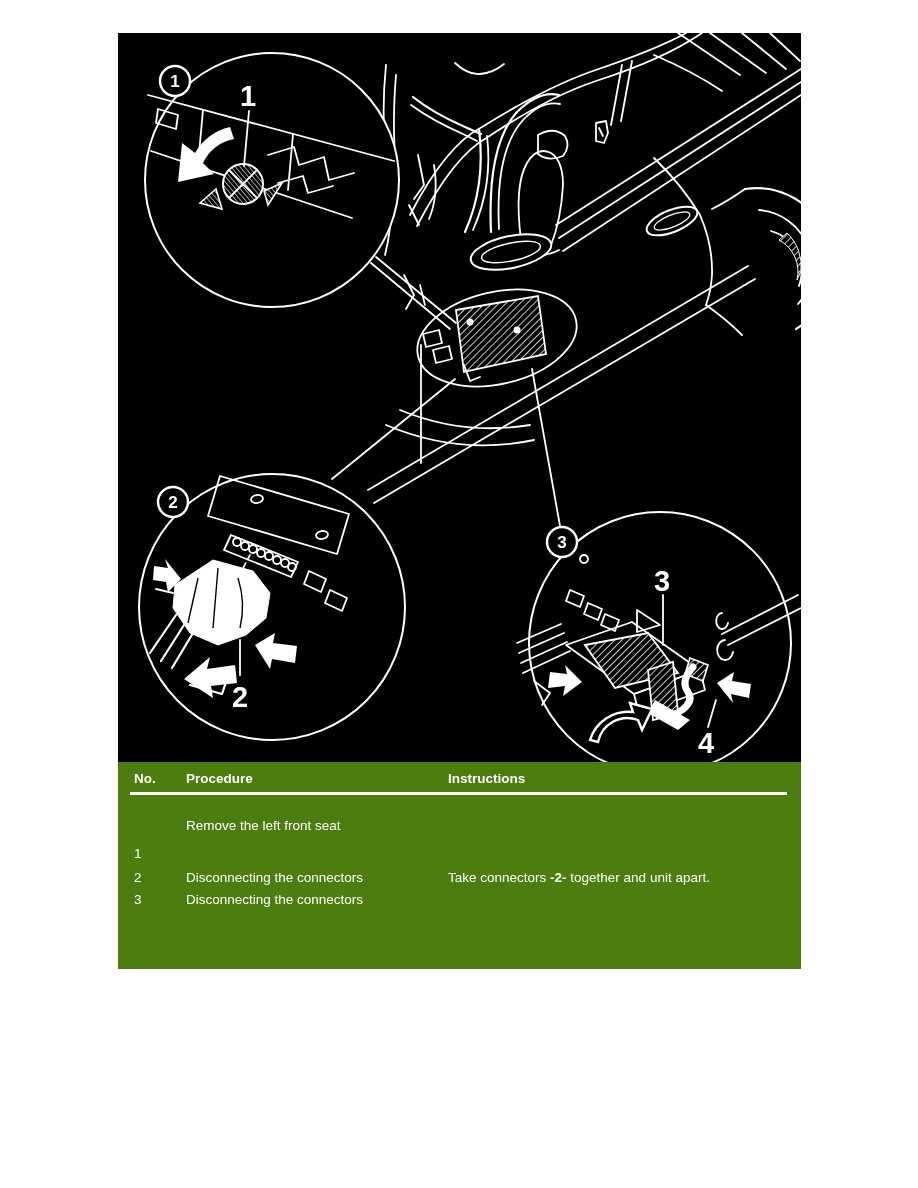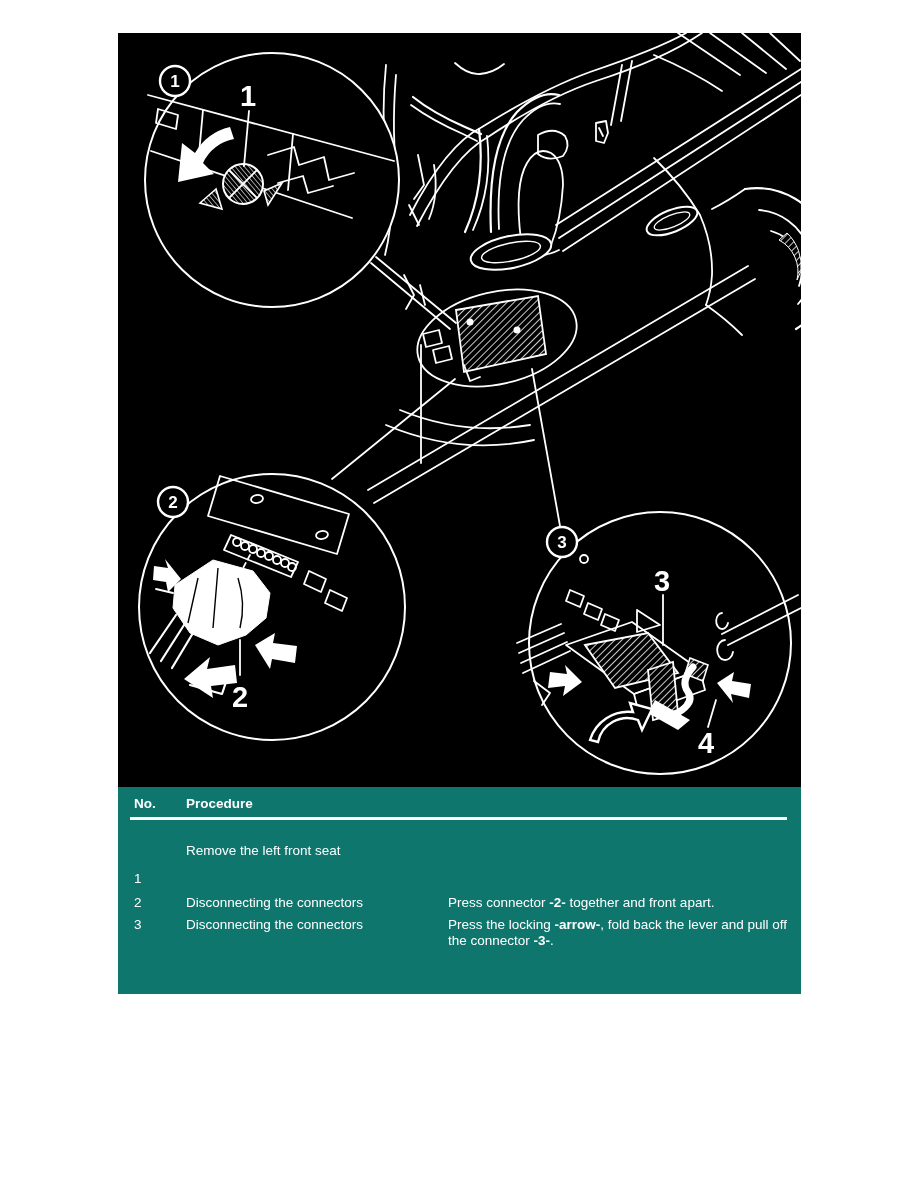--- a/index.html
+++ b/index.html
@@ -15,22 +15,22 @@
   .figure-block svg{display:block;}
   .stroke{stroke:#fff;stroke-width:1.8;fill:none;stroke-linecap:round;stroke-linejoin:round;}
   .stroke-bold{stroke:#fff;stroke-width:2.2;fill:none;stroke-linecap:round;stroke-linejoin:round;}
   .wfill{fill:#fff;stroke:none;}
   .callout-circle{fill:#000;stroke:#fff;stroke-width:2;}
   .badge-circle{fill:#000;stroke:#fff;stroke-width:2.4;}
   .badge-num{fill:#fff;font-size:17px;font-weight:bold;text-anchor:middle;}
   .part-num{fill:#fff;font-size:29px;font-weight:bold;text-anchor:middle;}
 
   .proc-table{
-    position:absolute;left:118px;top:787px;width:683px;height:207px;
-    background:#0f766e;color:#fff;font-size:13.5px;line-height:16px;
+    position:absolute;left:118px;top:762px;width:683px;height:207px;
+    background:#4d7c0f;color:#fff;font-size:13.5px;line-height:16px;
   }
   .t-head{
     display:grid;grid-template-columns:52px 262px 1fr;
     padding:9px 10px 0 16px;font-weight:bold;
   }
   .t-rule{height:2.5px;background:#fff;margin:5px 14px 0 12px;}
   .t-body{padding:23px 10px 0 16px;}
   .t-row{display:grid;grid-template-columns:52px 262px 1fr;}
   .t-row.r0{margin-bottom:12px;}
   .t-row.r1{margin-bottom:8px;}
@@ -254,39 +254,39 @@
     <text class="badge-num" x="444" y="515">3</text>
     <circle class="stroke" cx="466" cy="526" r="4"></circle>
   </g>
 </svg>
 </div>
 
 <div class="proc-table">
   <div class="t-head">
     <div>No.</div>
     <div>Procedure</div>
+    <div>Instructions</div>
   </div>
   <div class="t-rule"></div>
   <div class="t-body" id="table-rows">
       <div class="t-row r0">
         <div></div>
         <div>Remove the left front seat</div>
         <div></div>
       </div>
       <div class="t-row r1">
         <div>1</div>
       </div>
       <div class="t-row r2">
         <div>2</div>
         <div>Disconnecting the connectors</div>
         <div>
-          <div><span>Press connector </span><span class="b">-2-</span><span> together and front apart.</span></div>
+          <div><span>Take connectors </span><span class="b">-2-</span><span> together and unit apart.</span></div>
         </div>
       </div>
       <div class="t-row r3">
         <div>3</div>
         <div>Disconnecting the connectors</div>
         <div>
-          <div><span>Press the locking </span><span class="b">-arrow-</span><span>, fold back the lever and pull off the connector </span><span class="b">-3-</span><span>.</span></div>
         </div>
       </div>
     </div>
 </div>
 
 </body></html>

